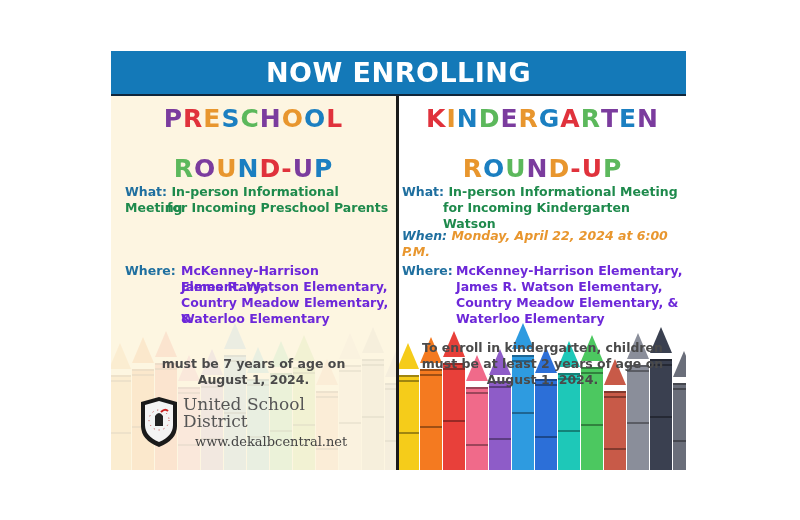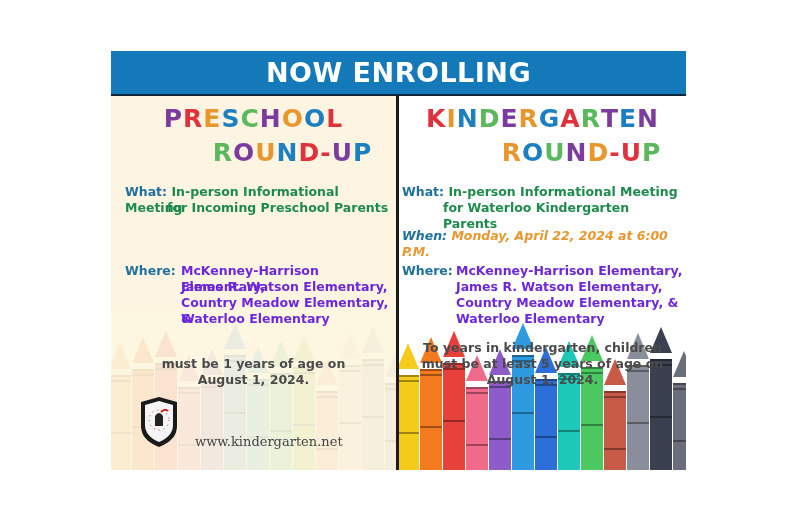--- a/index.html
+++ b/index.html
@@ -7,21 +7,21 @@
   .flyer{position:absolute;left:111px;top:51px;width:575px;height:505px;background:#fff;overflow:hidden;}
   .banner{position:absolute;left:0;top:0;width:575px;height:43px;background:#1479b8;border-bottom:2px solid #10263a;display:flex;align-items:center;justify-content:center;}
   .banner span{color:#fff;font-weight:bold;font-size:27px;letter-spacing:0.5px;font-family:"DejaVu Sans",sans-serif;}
   .panel{position:absolute;top:45px;height:374px;overflow:hidden;}
   .panel.left{left:0;width:285px;background:#fdf5e1;}
   .panel.right{left:288px;width:287px;background:#ffffff;}
   .divider{position:absolute;left:285px;top:45px;width:3px;height:374px;background:#1a1a1a;}
   .title{position:absolute;left:0;width:100%;text-align:center;font-weight:bold;font-family:"DejaVu Sans",sans-serif;letter-spacing:1px;}
   .title .l{display:inline-block;}
   .t1{top:8px;font-size:25px;}
-  .t2{top:42px;font-size:25px;margin-left:39px;}
+  .t2{top:58px;font-size:25px;}
   .row{position:absolute;font-size:12.5px;font-weight:bold;font-family:"DejaVu Sans",sans-serif;line-height:16px;}
   .lbl{color:#1f6f9f;}
   .what{color:#1e8a4c;}
   .when{color:#e8962e;}
   .where{color:#6d28d9;}
   .crayons{position:absolute;left:0;bottom:0;width:100%;height:160px;}
   .crayon{position:absolute;bottom:0;width:22px;}
   .crayon .tip{width:0;height:0;border-left:11px solid transparent;border-right:11px solid transparent;margin:0 auto;}
   .crayon .body{width:22px;}
   .crayon .band{height:2px;background:rgba(0,0,0,0.35);margin-top:6px;}
@@ -160,34 +160,35 @@
 
 
     <div class="row" style="left:14px;top:167px;">
       <span class="lbl">Where:</span>
     </div>
     <div class="row where" style="left:70px;top:167px;">McKenney-Harrison Elementary,</div>
     <div class="row where" style="left:70px;top:183px;">James R. Watson Elementary,</div>
     <div class="row where" style="left:70px;top:199px;">Country Meadow Elementary, &amp;</div>
     <div class="row where" style="left:70px;top:215px;">Waterloo Elementary</div>
 
-    <div class="enroll" style="top:260px;">must be 1 years of age on</div>
+    <div class="enroll" style="top:260px;">must be 7 years of age on</div>
     <div class="enroll" style="top:276px;">August 1, 2024.</div>
 
     <div class="logo">
       <svg class="shield" viewBox="0 0 44 52">
         <path d="M4 6 L22 1 L40 6 L40 30 Q40 44 22 51 Q4 44 4 30 Z" fill="#1a1a1a"></path>
         <path d="M8 9 L22 5 L36 9 L36 29 Q36 40 22 46 Q8 40 8 29 Z" fill="#f4f4f4"></path>
         <circle cx="22" cy="24" r="10" fill="none" stroke="#b33" stroke-width="1" stroke-dasharray="1 4"></circle>
         <path d="M18 30 L18 20 Q22 14 26 20 L26 30 Z" fill="#222"></path>
         <path d="M24 16 Q28 12 31 15" stroke="#c22" stroke-width="2" fill="none"></path>
       </svg>
       <div class="logo-text">
+        <div>United School District</div>
       </div>
-      <div class="logo-url">www.kindergarten.net</div>
+      <div class="logo-url">www.dekalbcentral.net</div>
     </div>
   </div>
 
   <div class="divider"></div>
 
   <div class="panel right">
     <div class="crayons" id="crayons-right">
         <div class="crayon" style="left: -2px;">
           <div class="tip" style="border-bottom:26px solid #f5cc1a"></div>
           <div class="body" style="height:95px;background:#f5cc1a">
@@ -294,32 +295,32 @@
         </div>
       </div>
 
     <div class="title t1" id="kt1"><span class="l" style="color: rgb(224, 50, 60);">K</span><span class="l" style="color: rgb(232, 150, 46);">I</span><span class="l" style="color: rgb(27, 127, 193);">N</span><span class="l" style="color: rgb(92, 184, 92);">D</span><span class="l" style="color: rgb(123, 60, 158);">E</span><span class="l" style="color: rgb(232, 150, 46);">R</span><span class="l" style="color: rgb(27, 127, 193);">G</span><span class="l" style="color: rgb(224, 50, 60);">A</span><span class="l" style="color: rgb(92, 184, 92);">R</span><span class="l" style="color: rgb(123, 60, 158);">T</span><span class="l" style="color: rgb(27, 127, 193);">E</span><span class="l" style="color: rgb(123, 60, 158);">N</span></div>
     <div class="title t2" id="kt2"><span class="l" style="color: rgb(232, 150, 46);">R</span><span class="l" style="color: rgb(27, 127, 193);">O</span><span class="l" style="color: rgb(92, 184, 92);">U</span><span class="l" style="color: rgb(123, 60, 158);">N</span><span class="l" style="color: rgb(232, 150, 46);">D</span><span class="l" style="color: rgb(224, 50, 60);">-</span><span class="l" style="color: rgb(224, 50, 60);">U</span><span class="l" style="color: rgb(92, 184, 92);">P</span></div>
 
     <div class="row" style="left:3px;top:88px;">
       <span class="lbl">What:</span>
       <span class="what">In-person Informational Meeting</span>
     </div>
-    <div class="row what" style="left:44px;top:104px;">for Waterloo Kindergarten Parents</div>
+    <div class="row what" style="left:44px;top:104px;">for Incoming Kindergarten Watson</div>
 
     <div class="row" style="left:3px;top:132px;font-style:italic;">
       <span class="lbl">When:</span>
       <span class="when">Monday, April 22, 2024 at 6:00 P.M.</span>
     </div>
 
     <div class="row" style="left:3px;top:167px;">
       <span class="lbl">Where:</span>
     </div>
     <div class="row where" style="left:57px;top:167px;">McKenney-Harrison Elementary,</div>
     <div class="row where" style="left:57px;top:183px;">James R. Watson Elementary,</div>
     <div class="row where" style="left:57px;top:199px;">Country Meadow Elementary, &amp;</div>
     <div class="row where" style="left:57px;top:215px;">Waterloo Elementary</div>
 
-    <div class="enroll" style="top:244px;">To years in kindergarten, children</div>
-    <div class="enroll" style="top:260px;">must be at least 5 years of age on</div>
+    <div class="enroll" style="top:244px;">To enroll in kindergarten, children</div>
+    <div class="enroll" style="top:260px;">must be at least 2 years of age on</div>
     <div class="enroll" style="top:276px;">August 1, 2024.</div>
   </div>
 </div>
 
 </body></html>

